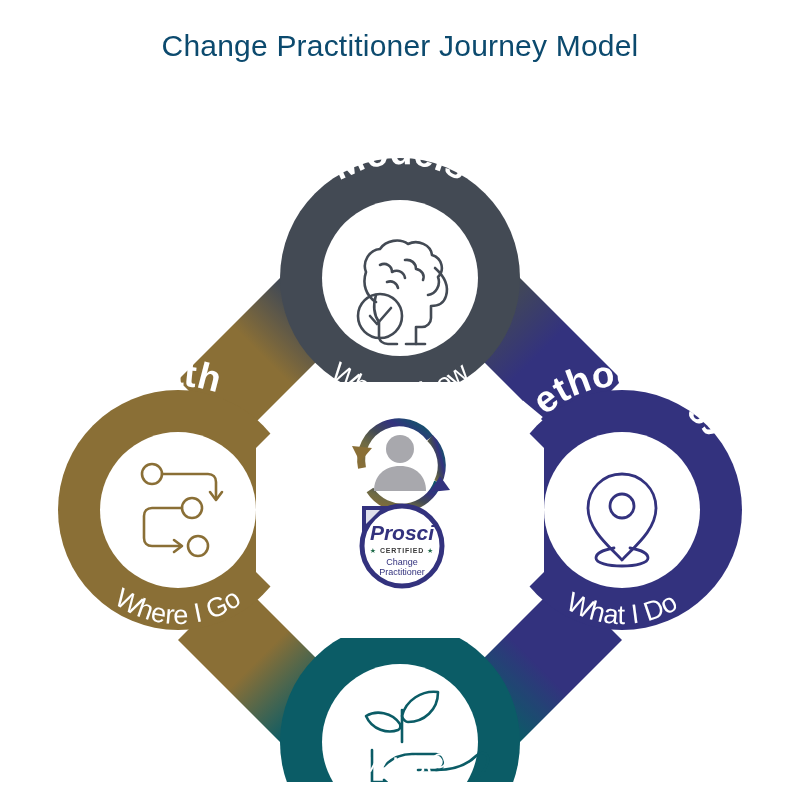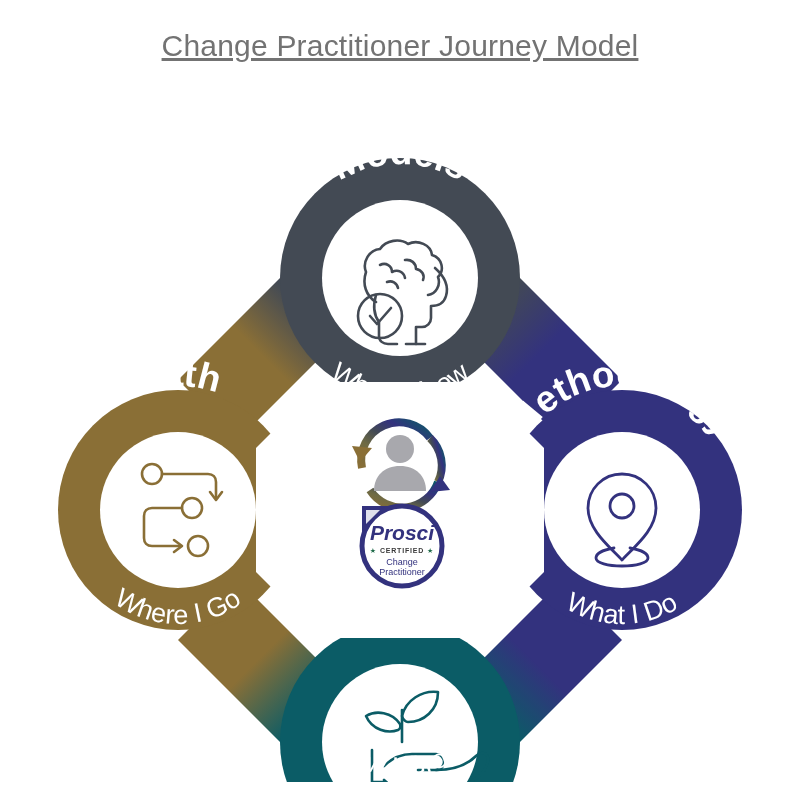--- a/index.html
+++ b/index.html
@@ -18,24 +18,23 @@
     background: #ffffff;
   }
   #page-title {
     position: absolute;
     top: 28px;
     left: 0;
     width: 800px;
     text-align: center;
     font-size: 30px;
     font-weight: 400;
-    color: #737373;
+    color: #0c4a6e;
     letter-spacing: 0.2px;
     line-height: 1.2;
-    text-decoration: underline;
   }
   #diagram {
     position: absolute;
     top: 82px;
     left: 40px;
     width: 720px;
     height: 700px;
   }
   svg { display: block; }
   .node-label {

